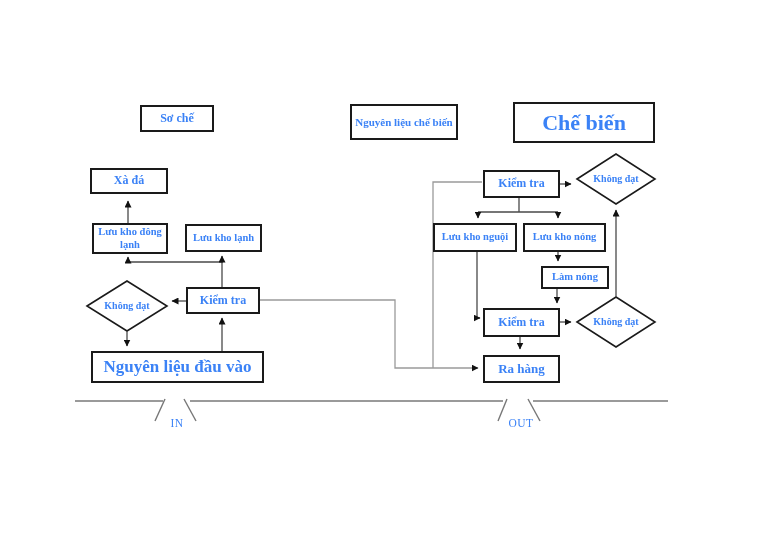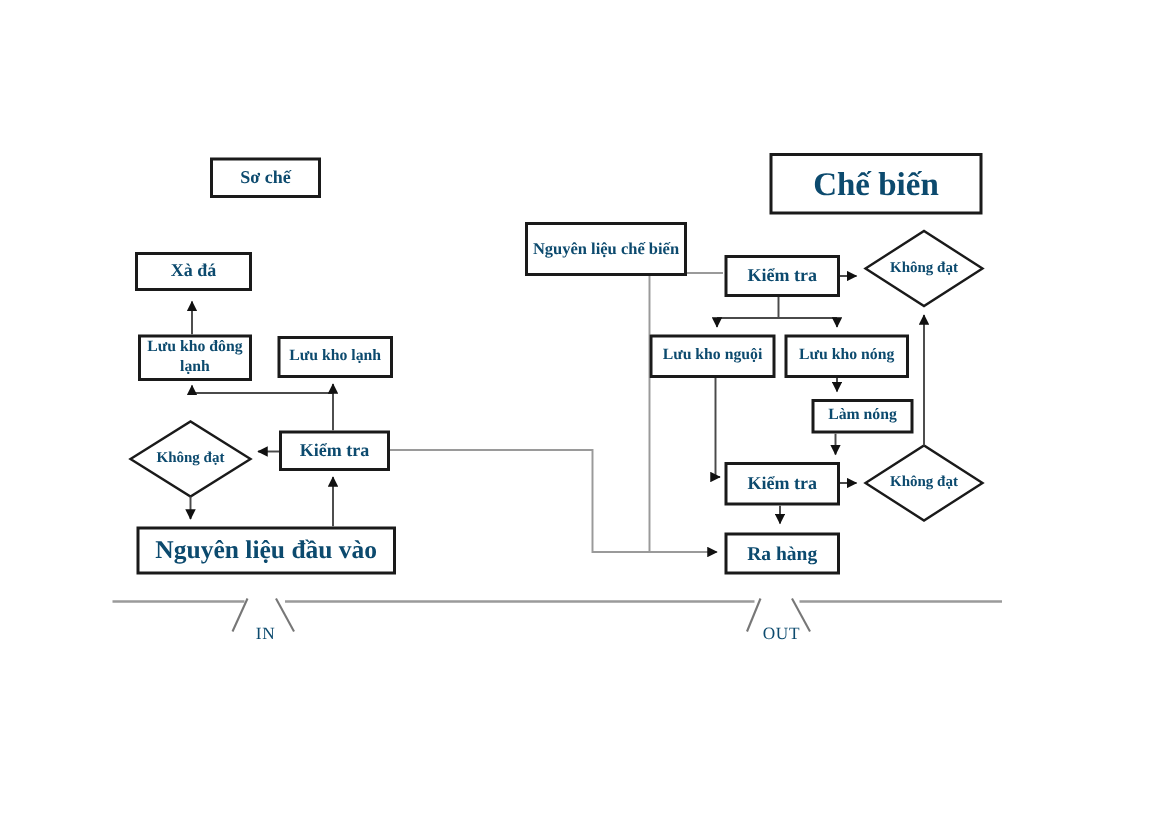--- a/index.html
+++ b/index.html
@@ -1,33 +1,33 @@
 <!DOCTYPE html>
 <html><head>
 <meta charset="utf-8">
 <style>
   html,body{margin:0;padding:0;background:#ffffff;}
   .canvas{
     position:relative;width:768px;height:543px;background:#ffffff;overflow:hidden;
-    font-family:"Liberation Serif","DejaVu Serif",serif;color:#0c4a6e;
+    font-family:"Liberation Serif","DejaVu Serif",serif;color:#3b82f6;
   }
   .layer{position:absolute;left:0;top:0;width:768px;height:543px;}
   .node{
     position:absolute;box-sizing:border-box;border:2px solid #1a1a1a;background:#fff;
     display:flex;align-items:center;justify-content:center;text-align:center;
     font-weight:bold;line-height:1.15;padding:1px 3px;
   }
   .dlabel{
     position:absolute;display:flex;align-items:center;justify-content:center;text-align:center;
     font-weight:bold;font-size:10px;line-height:1.2;background:transparent;
   }
   .flowword{position:absolute;font-weight:normal;font-size:11.5px;text-align:center;letter-spacing:0.5px;}
   
   .n-soche     {left:140px;top:105px;width:74px;height:27px;font-size:12px;}
-  .n-nlcb      {left:350px;top:104px;width:108px;height:36px;font-size:11px;margin-top:44px;}
+  .n-nlcb      {left:350px;top:104px;width:108px;height:36px;font-size:11px;}
   .n-chebien   {left:513px;top:102px;width:142px;height:41px;font-size:22px;}
   .n-xada      {left:90px; top:168px;width:78px;height:26px;font-size:12px;}
   .n-lkdl      {left:92px; top:223px;width:76px;height:31px;font-size:10.5px;}
   .n-lkl       {left:185px;top:224px;width:77px;height:28px;font-size:10.5px;}
   .n-kiemtraL  {left:186px;top:287px;width:74px;height:27px;font-size:12px;}
   .n-nldv      {left:91px; top:351px;width:173px;height:32px;font-size:17px;}
   .n-kiemtraR1 {left:483px;top:170px;width:77px;height:28px;font-size:12px;}
   .n-lknguoi   {left:433px;top:223px;width:84px;height:29px;font-size:10.5px;}
   .n-lknong    {left:523px;top:223px;width:83px;height:29px;font-size:10.5px;}
   .n-lamnong   {left:521px;top:266px;width:68px;height:23px;font-size:10.5px;margin-left:20px;}

